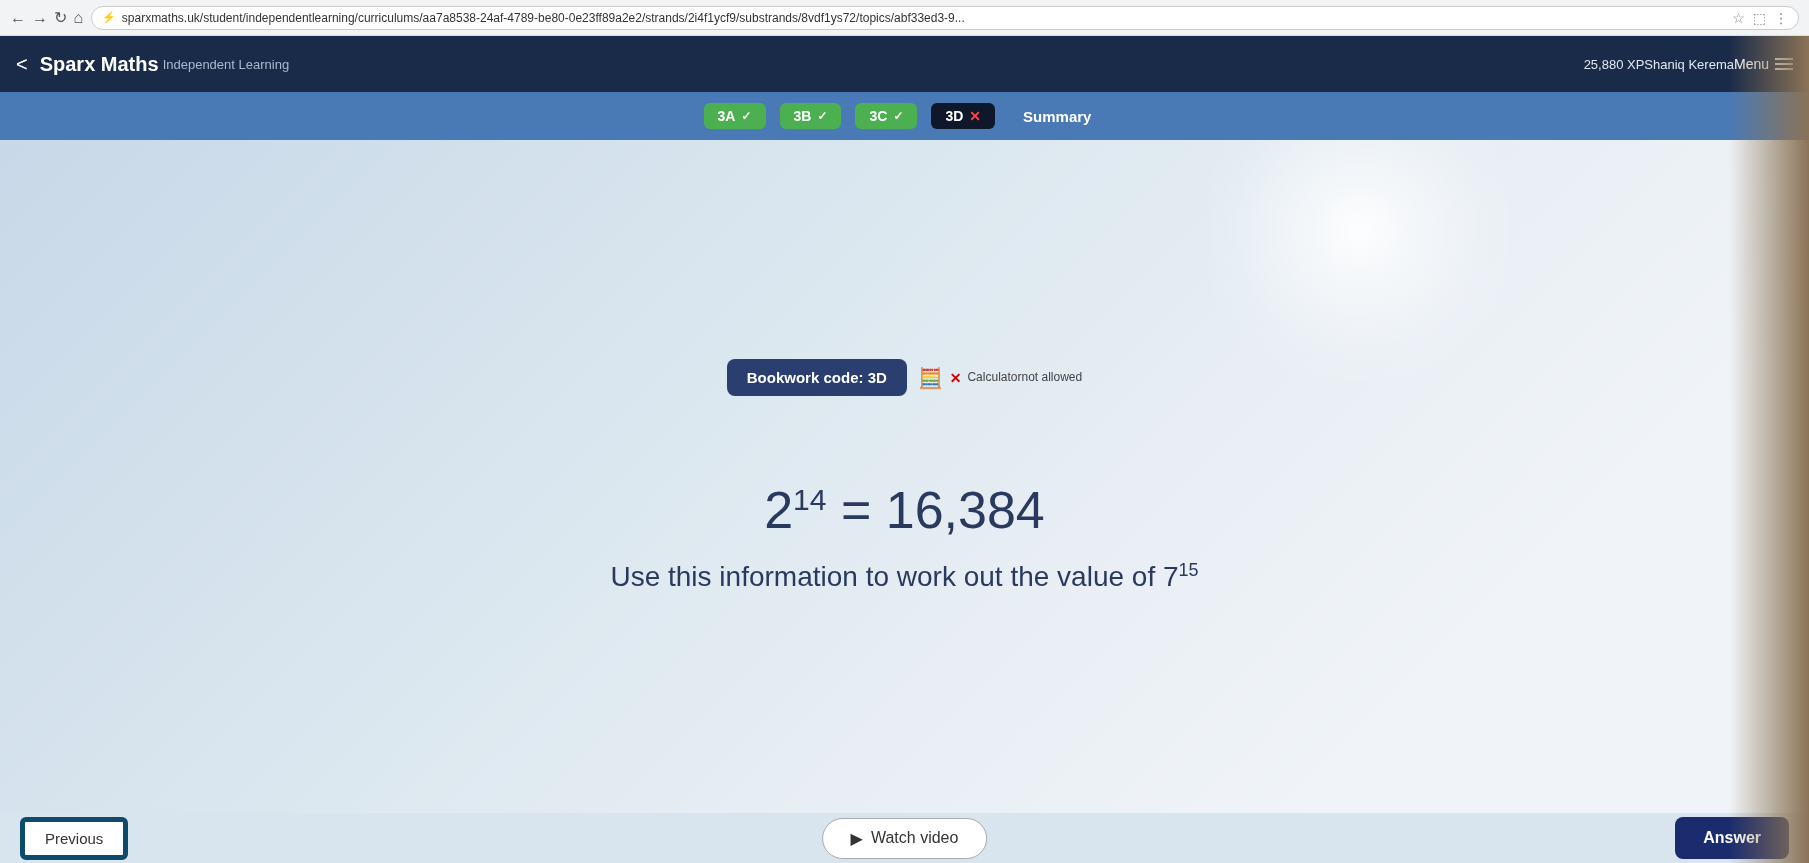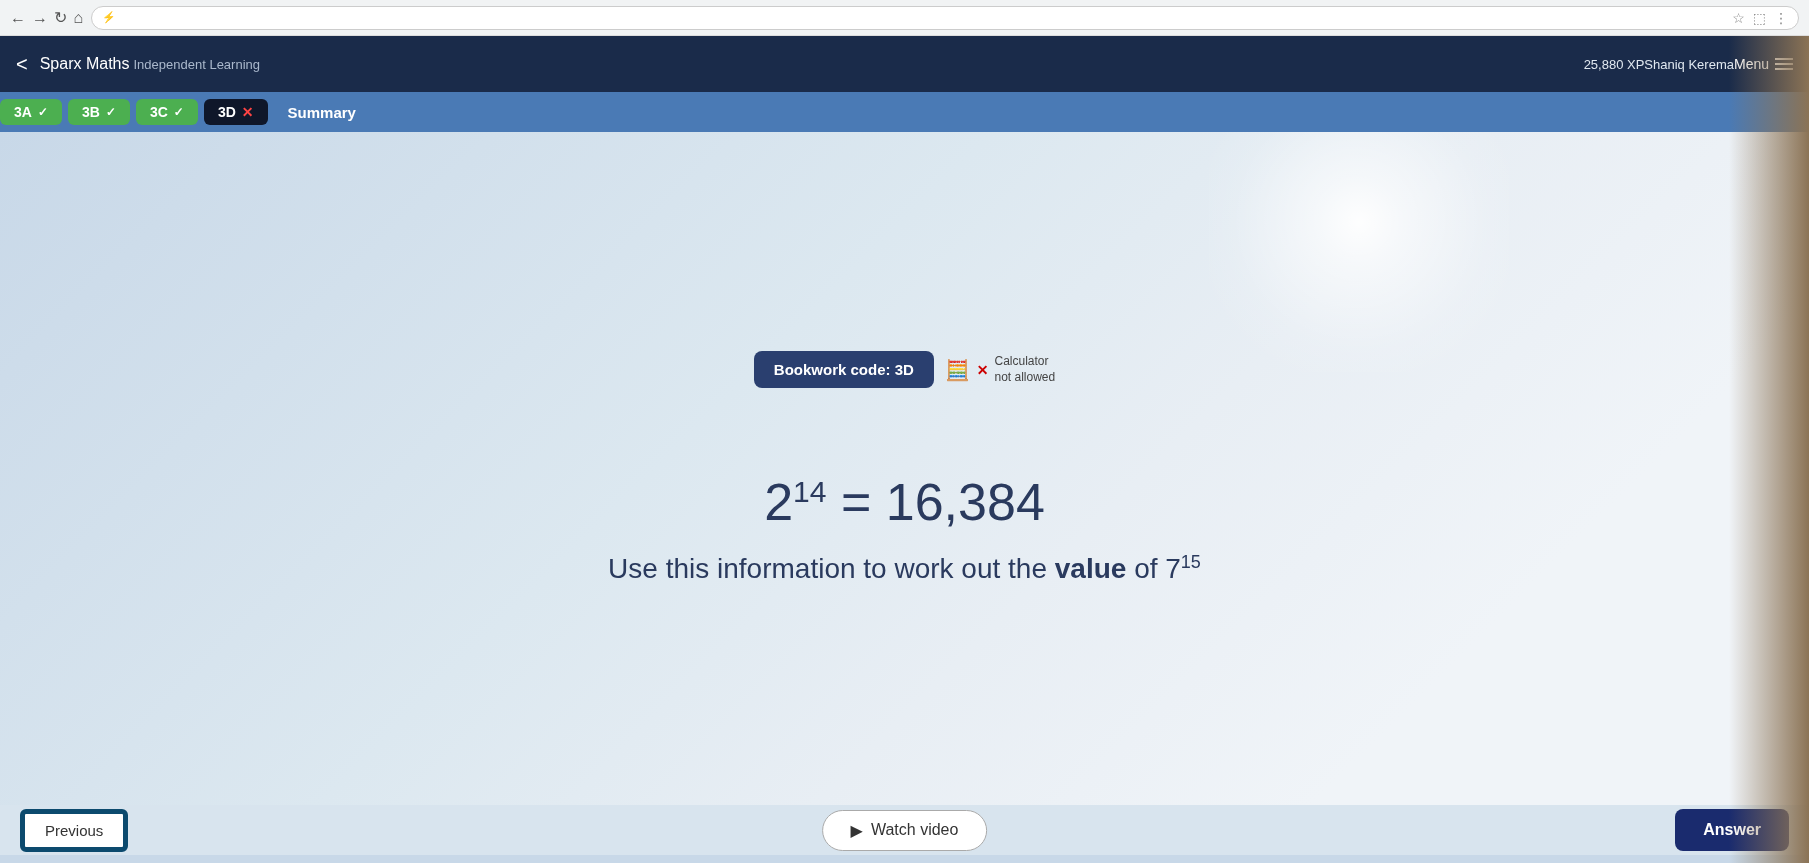--- a/index.html
+++ b/index.html
@@ -57,22 +57,22 @@
       position: relative;
     }
     .app-header-back {
       color: white;
       font-size: 20px;
       margin-right: 12px;
       cursor: pointer;
     }
     .app-title {
       color: white;
-      font-size: 16px;
-      font-weight: normal;
+      font-size: 20px;
+      font-weight: bold;
     }
     .app-subtitle {
       color: #aab8cc;
       font-size: 13px;
       margin-left: 4px;
     }
     .header-right {
       margin-left: auto;
       display: flex;
       align-items: center;
@@ -104,23 +104,24 @@
       height: 2px;
       background: white;
     }
 
     
     .tab-bar {
       width: 100%;
       background: #4a7ab5;
       display: flex;
       align-items: center;
-      gap: 6px;
+      justify-content: center;
+      gap: 14px;
       padding: 8px 0;
-      height: 40px;
+      height: 48px;
     }
     .tab {
       display: flex;
       align-items: center;
       gap: 6px;
       padding: 5px 14px;
       border-radius: 6px;
       font-size: 14px;
       font-weight: 600;
       cursor: pointer;
@@ -197,21 +198,21 @@
       font-size: 20px;
       position: relative;
     }
     .calc-x {
       color: #cc0000;
       font-weight: bold;
       font-size: 14px;
     }
     .calc-text {
       display: flex;
-      flex-direction: column;
+      flex-direction: row;
       font-size: 12px;
       color: #444;
       line-height: 1.3;
     }
 
     
     .math-question {
       text-align: center;
       color: #2a3f6f;
       margin-top: 44px;
@@ -224,21 +225,21 @@
     }
     .math-equation sup {
       font-size: 30px;
     }
     .math-instruction {
       font-size: 28px;
       color: #2a3a5e;
       font-weight: 400;
     }
     .math-instruction strong {
-      font-weight: 700;
+      font-weight: 400;
     }
     .math-instruction sup {
       font-size: 18px;
     }
 
     
     .bottom-bar {
       width: 100%;
       height: 50px;
       background: #d8e4ee;
@@ -303,20 +304,21 @@
 
 <div class="browser-bar">
   <div class="browser-nav-icons">
     <span>←</span>
     <span>→</span>
     <span>↻</span>
     <span>⌂</span>
   </div>
   <div class="url-bar">
     <span style="color:#555; margin-right:6px; font-size:11px;">⚡</span>
+    <span>sparxmaths.uk/student/independentlearning/curriculums/aa7a8538-24af-4789-be80-0e23ff89a2e2/strands/2i4f1ycf9/substrands/8vdf1ys72/topics/abf33ed3-9...</span>
     <span style="margin-left:auto; font-size:14px; color:#888;">☆</span>
     <span style="margin-left:8px; font-size:14px; color:#888;">⬚</span>
     <span style="margin-left:8px; font-size:14px; color:#888;">⋮</span>
   </div>
 </div>
 
 <div class="app-header">
   <span class="app-header-back">&lt;</span>
   <span class="app-title">Sparx Maths</span>
   <span class="app-subtitle">Independent Learning</span>

